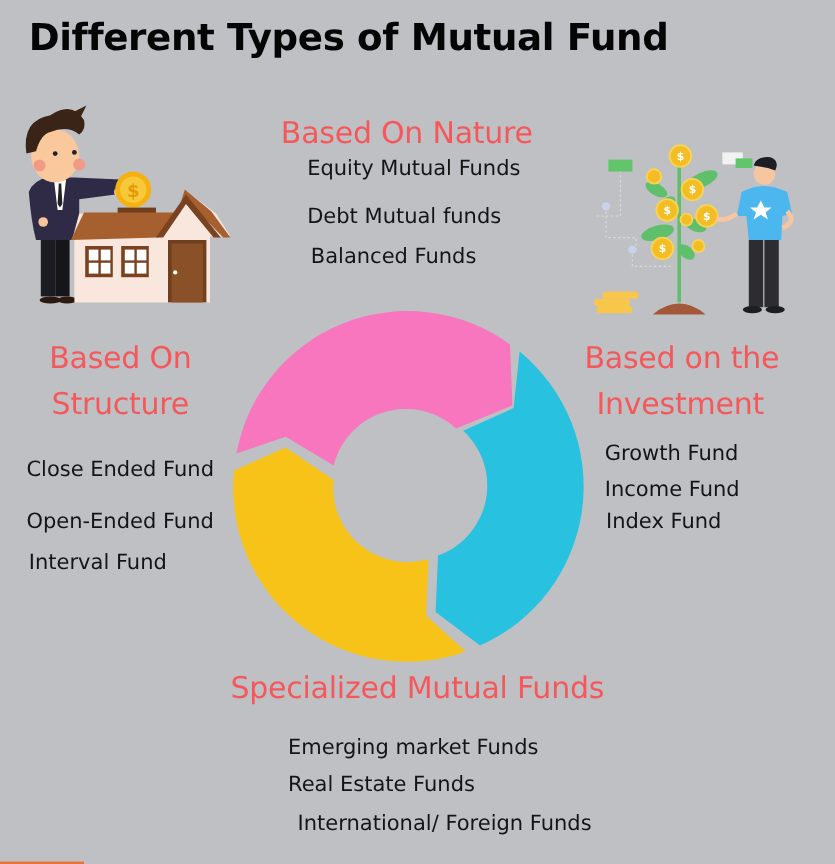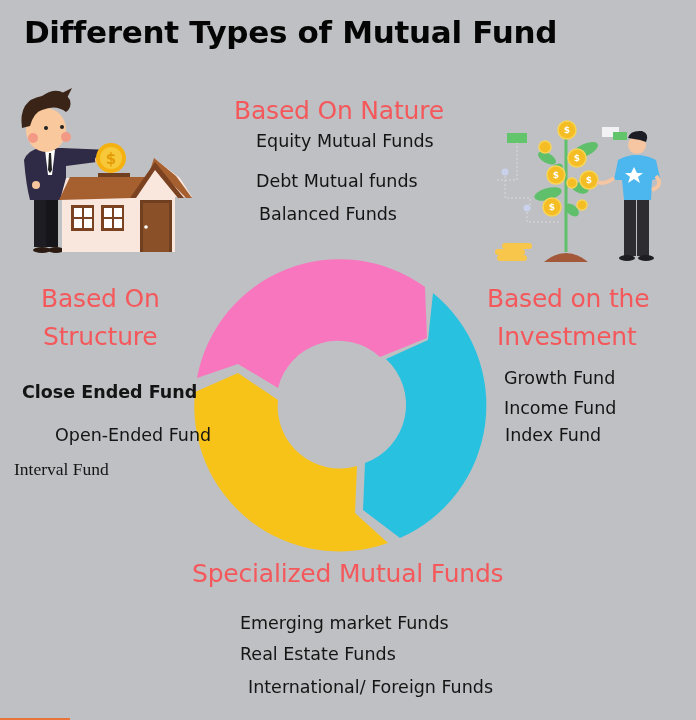--- a/index.html
+++ b/index.html
@@ -140,23 +140,23 @@
   </g>
 </svg>
 
 <div class="abs heading" style="left:234px; top:92px;">Based On Nature</div>
 <div class="abs item" style="left:256px; top:131px;">Equity Mutual Funds</div>
 <div class="abs item" style="left:256px; top:171px;">Debt Mutual funds</div>
 <div class="abs item" style="left:259px; top:204px;">Balanced Funds</div>
 
 <div class="abs heading" style="left:41px; top:280px;">Based On</div>
 <div class="abs heading" style="left:43px; top:318px;">Structure</div>
-<div class="abs item" style="left:22px; top:382px;font-weight:bold;">Close Ended Fund</div>
-<div class="abs item" style="left:22px; top:425px;margin-left:33px;">Open-Ended Fund</div>
-<div class="abs item" style="left:14px; top:459px;font-family:Liberation Serif, serif;">Interval Fund</div>
+<div class="abs item" style="left:22px; top:382px;">Close Ended Fund</div>
+<div class="abs item" style="left:22px; top:425px;">Open-Ended Fund</div>
+<div class="abs item" style="left:24px; top:459px;">Interval Fund</div>
 
 <div class="abs heading" style="left:487px; top:280px;">Based on the</div>
 <div class="abs heading" style="left:497px; top:318px;">Investment</div>
 <div class="abs item" style="left:504px; top:368px;">Growth Fund</div>
 <div class="abs item" style="left:504px; top:398px;">Income Fund</div>
 <div class="abs item" style="left:505px; top:425px;">Index Fund</div>
 
 <div class="abs heading" style="left:192px; top:555px;">Specialized Mutual Funds</div>
 <div class="abs item" style="left:240px; top:603px;margin-top:10px;">Emerging market Funds</div>
 <div class="abs item" style="left:240px; top:644px;">Real Estate Funds</div>

